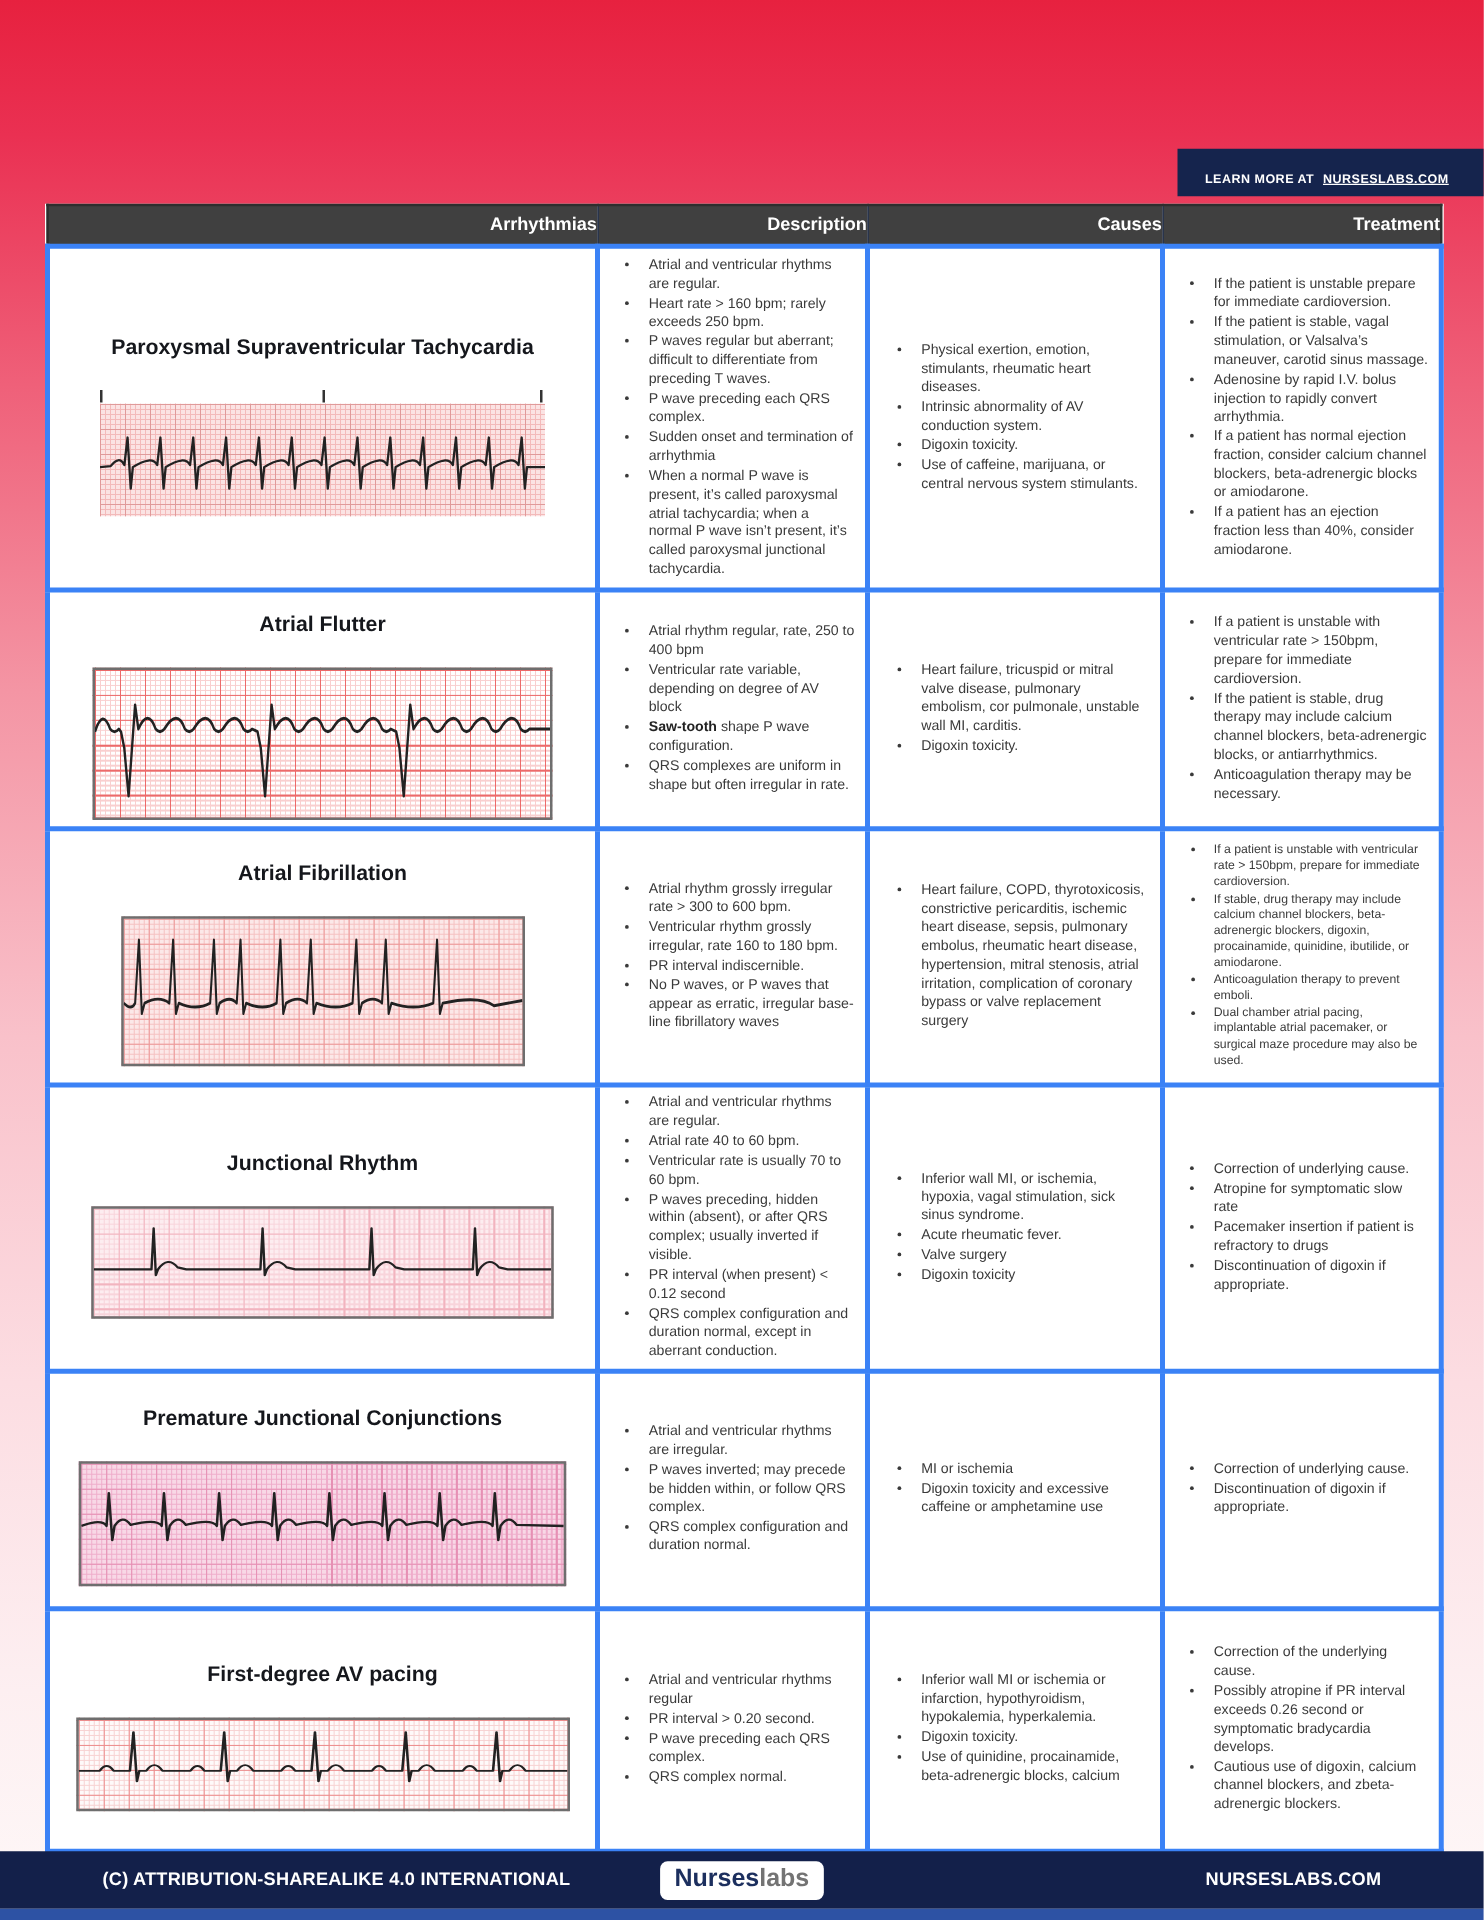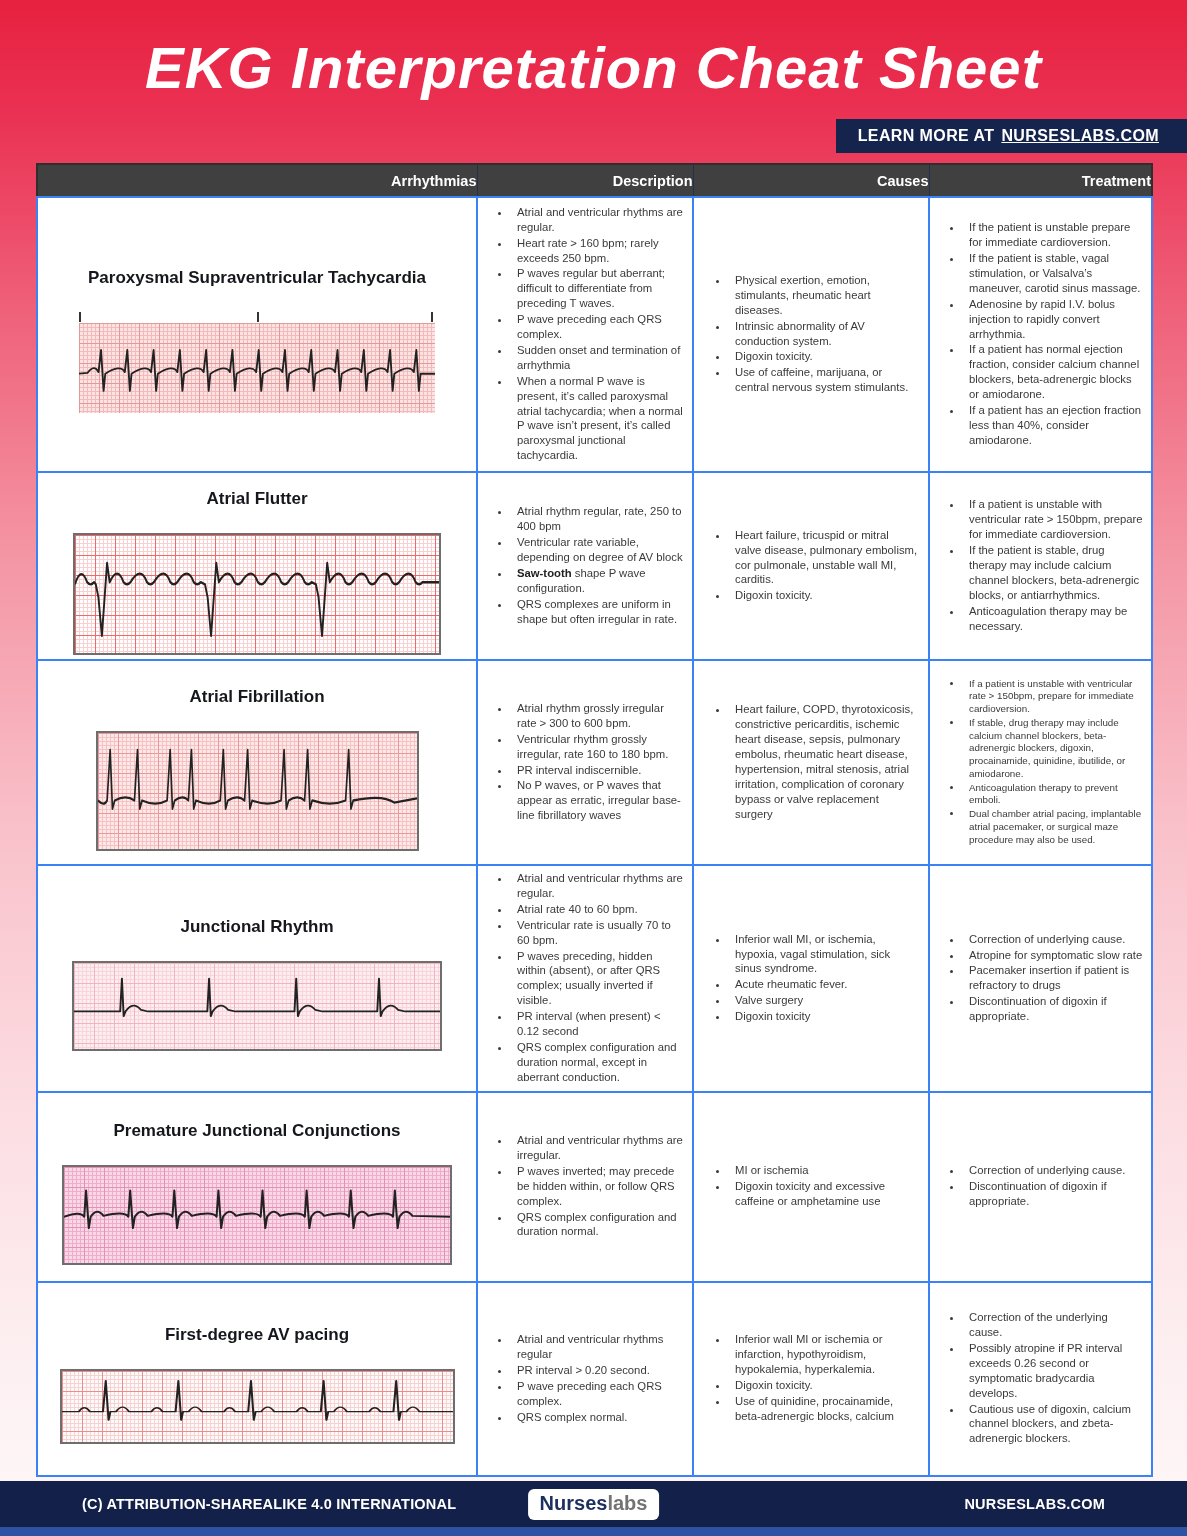--- a/index.html
+++ b/index.html
@@ -11,34 +11,34 @@
                #f9c1ca 54%,#fcdde2 72%,#fdeff1 88%,#fef8f8 100%);
   }
   
   .hero{ position:relative; height:163px; }
   .hero h1{
     padding-top:34px; text-align:center; color:#ffffff;
     font-size:58px; font-weight:bold; font-style:italic; letter-spacing:1px;
   }
   .learn-more{
     position:absolute; right:0; top:119px; background:#15244d; color:#ffffff;
-    padding:8px 28px 8px 22px; font-size:16px; font-weight:bold; letter-spacing:.4px;
+    padding:19px 28px 8px 22px; font-size:10px; font-weight:bold; letter-spacing:.4px;
     display:flex; gap:7px; align-items:center;
   }
   .learn-more a{ color:#ffffff; text-decoration:underline; cursor:pointer; }
   
   table{
     width:1115px; margin:0 36px; border-collapse:collapse; background:#ffffff;
     table-layout:fixed; border:2px solid #2e2e2e;
   }
   th{
     background:#404040; color:#ffffff; font-size:14.5px; font-weight:bold;
     height:33px; border:1px solid #22304f; text-align:right;
   }
-  td{ border:2px solid #3b82f6; vertical-align:middle; overflow:hidden; }
+  td{ border:4px solid #3b82f6; vertical-align:middle; overflow:hidden; }
   .td-arr{ text-align:center; }
   .arr-title{ font-size:17px; font-weight:bold; color:#15171c; margin-bottom:24px;margin-top:16px; }
   .td-desc{ padding:5px 8px 5px 6px; }
   .td-causes{ padding:5px 10px 5px 8px; }
   .td-treat{ padding:5px 8px 5px 6px; }
   ul{ list-style:disc; padding-left:27px; }
   li{ font-size:11.3px; line-height:1.32; color:#3a3a3a; padding-left:6px; margin-bottom:1px; }
   li strong{ color:#222; }
   ul.small li{ font-size:9.8px; line-height:1.3; }
   
@@ -71,21 +71,20 @@
   .logo .n1{ color:#1c2f5e; }
   .logo .n2{ color:#737373; }
   .bottom-strip{ position:absolute; left:0; right:0; bottom:0; height:9px; background:#2d52a4; }
 </style>
 </head>
 <body>
 
 <div class="page">
 
   <header class="hero">
-    <h1>EKG Interpretation Cheat Sheet</h1>
     <div class="learn-more">
       <span>LEARN MORE AT</span>
       <a>NURSESLABS.COM</a>
     </div>
   </header>
 
   <table>
     <colgroup>
       <col style="width:440px">
         <col style="width:216px">

